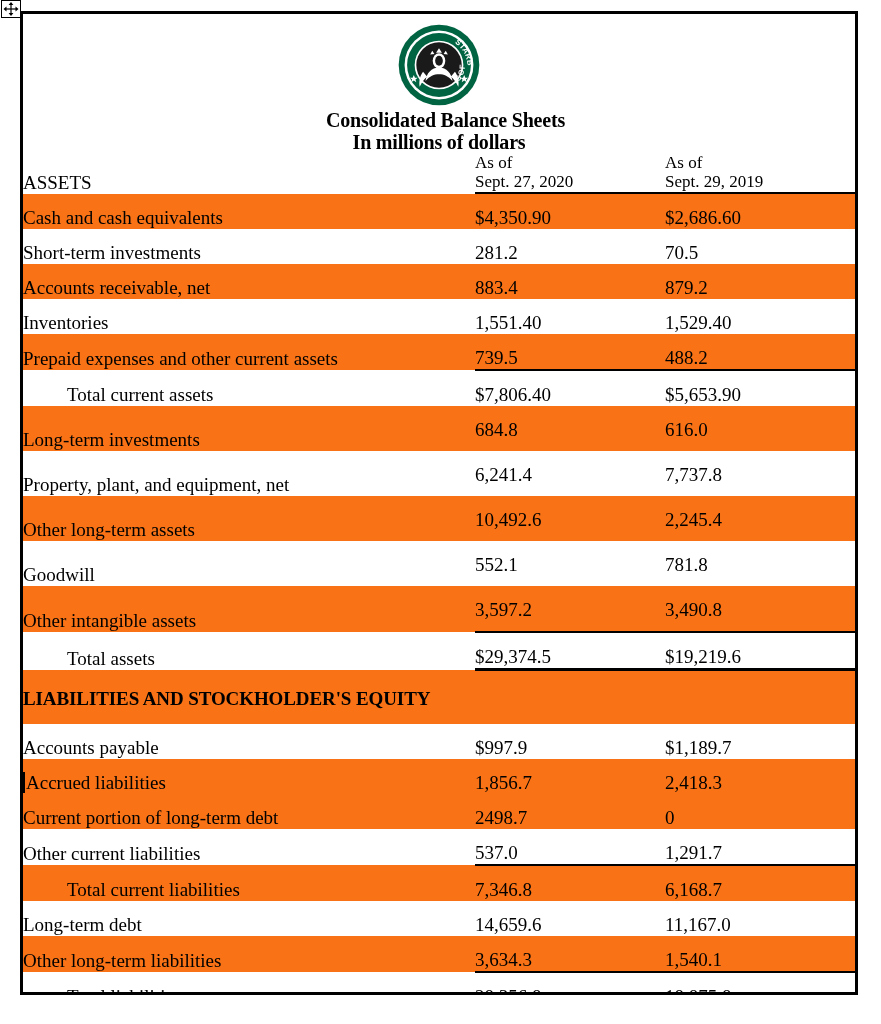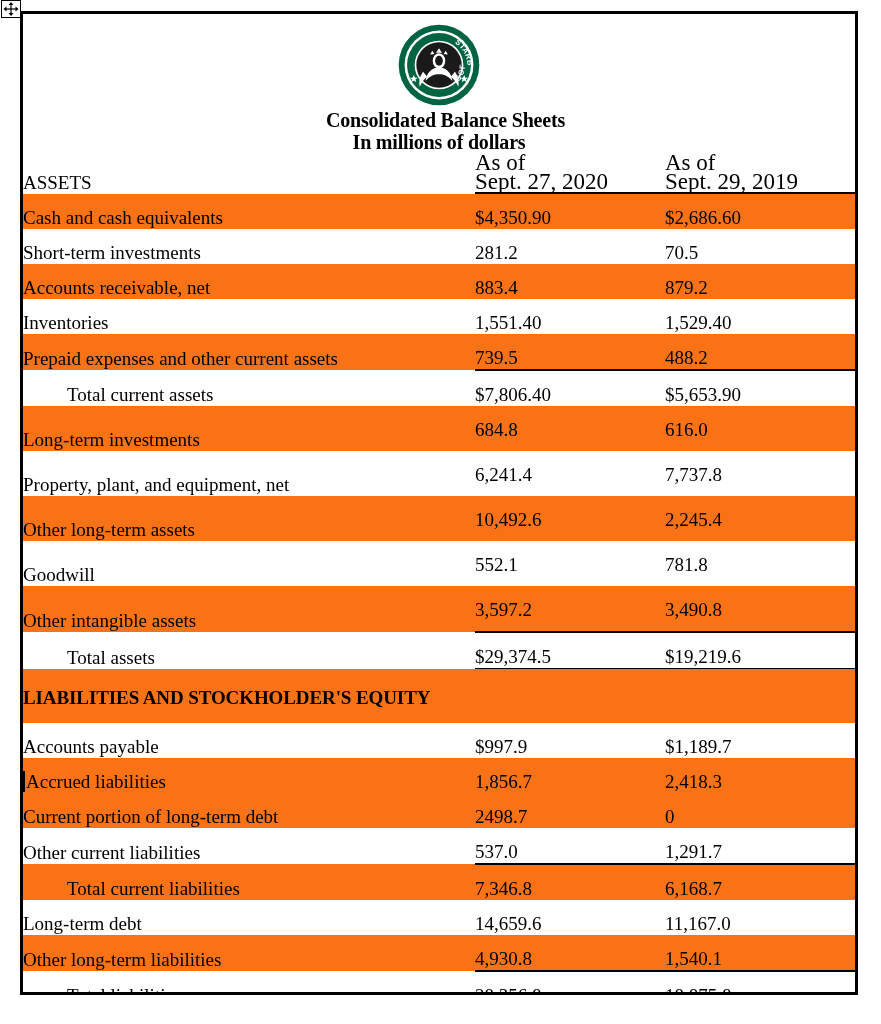--- a/index.html
+++ b/index.html
@@ -89,21 +89,21 @@
 
   
   .hdr-label {
     font-weight: bold;
     font-size: 19px;
     padding: 0 0 3px 8px;
     vertical-align: bottom;
   }
   .hdr-num {
     font-weight: bold;
-    font-size: 23px;
+    font-size: 17px;
     line-height: 19px;
     text-align: right;
     padding: 4px 18px 2px 0;
     vertical-align: bottom;
   }
   .hdr-num .rule {
     display: block;
     height: 0;
     border-bottom: 2px solid #000;
     margin-top: 1px;
@@ -138,21 +138,21 @@
     white-space: nowrap;
   }
   
   tr.row.lowbase td.num { padding-bottom: 10px; }
 
   
   tr.shaded td { background: #f97316; }
 
   
   td.num.rule-top   { border-top: 2px solid #000; }
-  td.num.rule-bot   { border-bottom: 1px solid #000000; }
+  td.num.rule-bot   { border-bottom: 3px solid #000000; }
 
   .caret {
     display: inline-block;
     width: 0;
     border-left: 2px solid #000;
     height: 21px;
     vertical-align: -4px;
     margin-right: 1px;
   }
 </style>
@@ -334,21 +334,21 @@
           <td class="num rule-top">7,346.8</td>
           <td class="num rule-top">6,168.7</td>
         </tr>
         <tr class="row">
           <td class="label">Long-term debt</td>
           <td class="num">14,659.6</td>
           <td class="num">11,167.0</td>
         </tr>
         <tr class="row shaded">
           <td class="label">Other long-term liabilities</td>
-          <td class="num">4,930.8</td>
+          <td class="num">3,634.3</td>
           <td class="num">1,540.1</td>
         </tr>
         <tr class="row">
           <td class="label indent">Total liabilities</td>
           <td class="num rule-top">28,356.8</td>
           <td class="num rule-top">18,875.8</td>
         </tr>
         <tr class="row shaded">
           <td class="label">Common stock</td>
           <td class="num">375.1</td>

